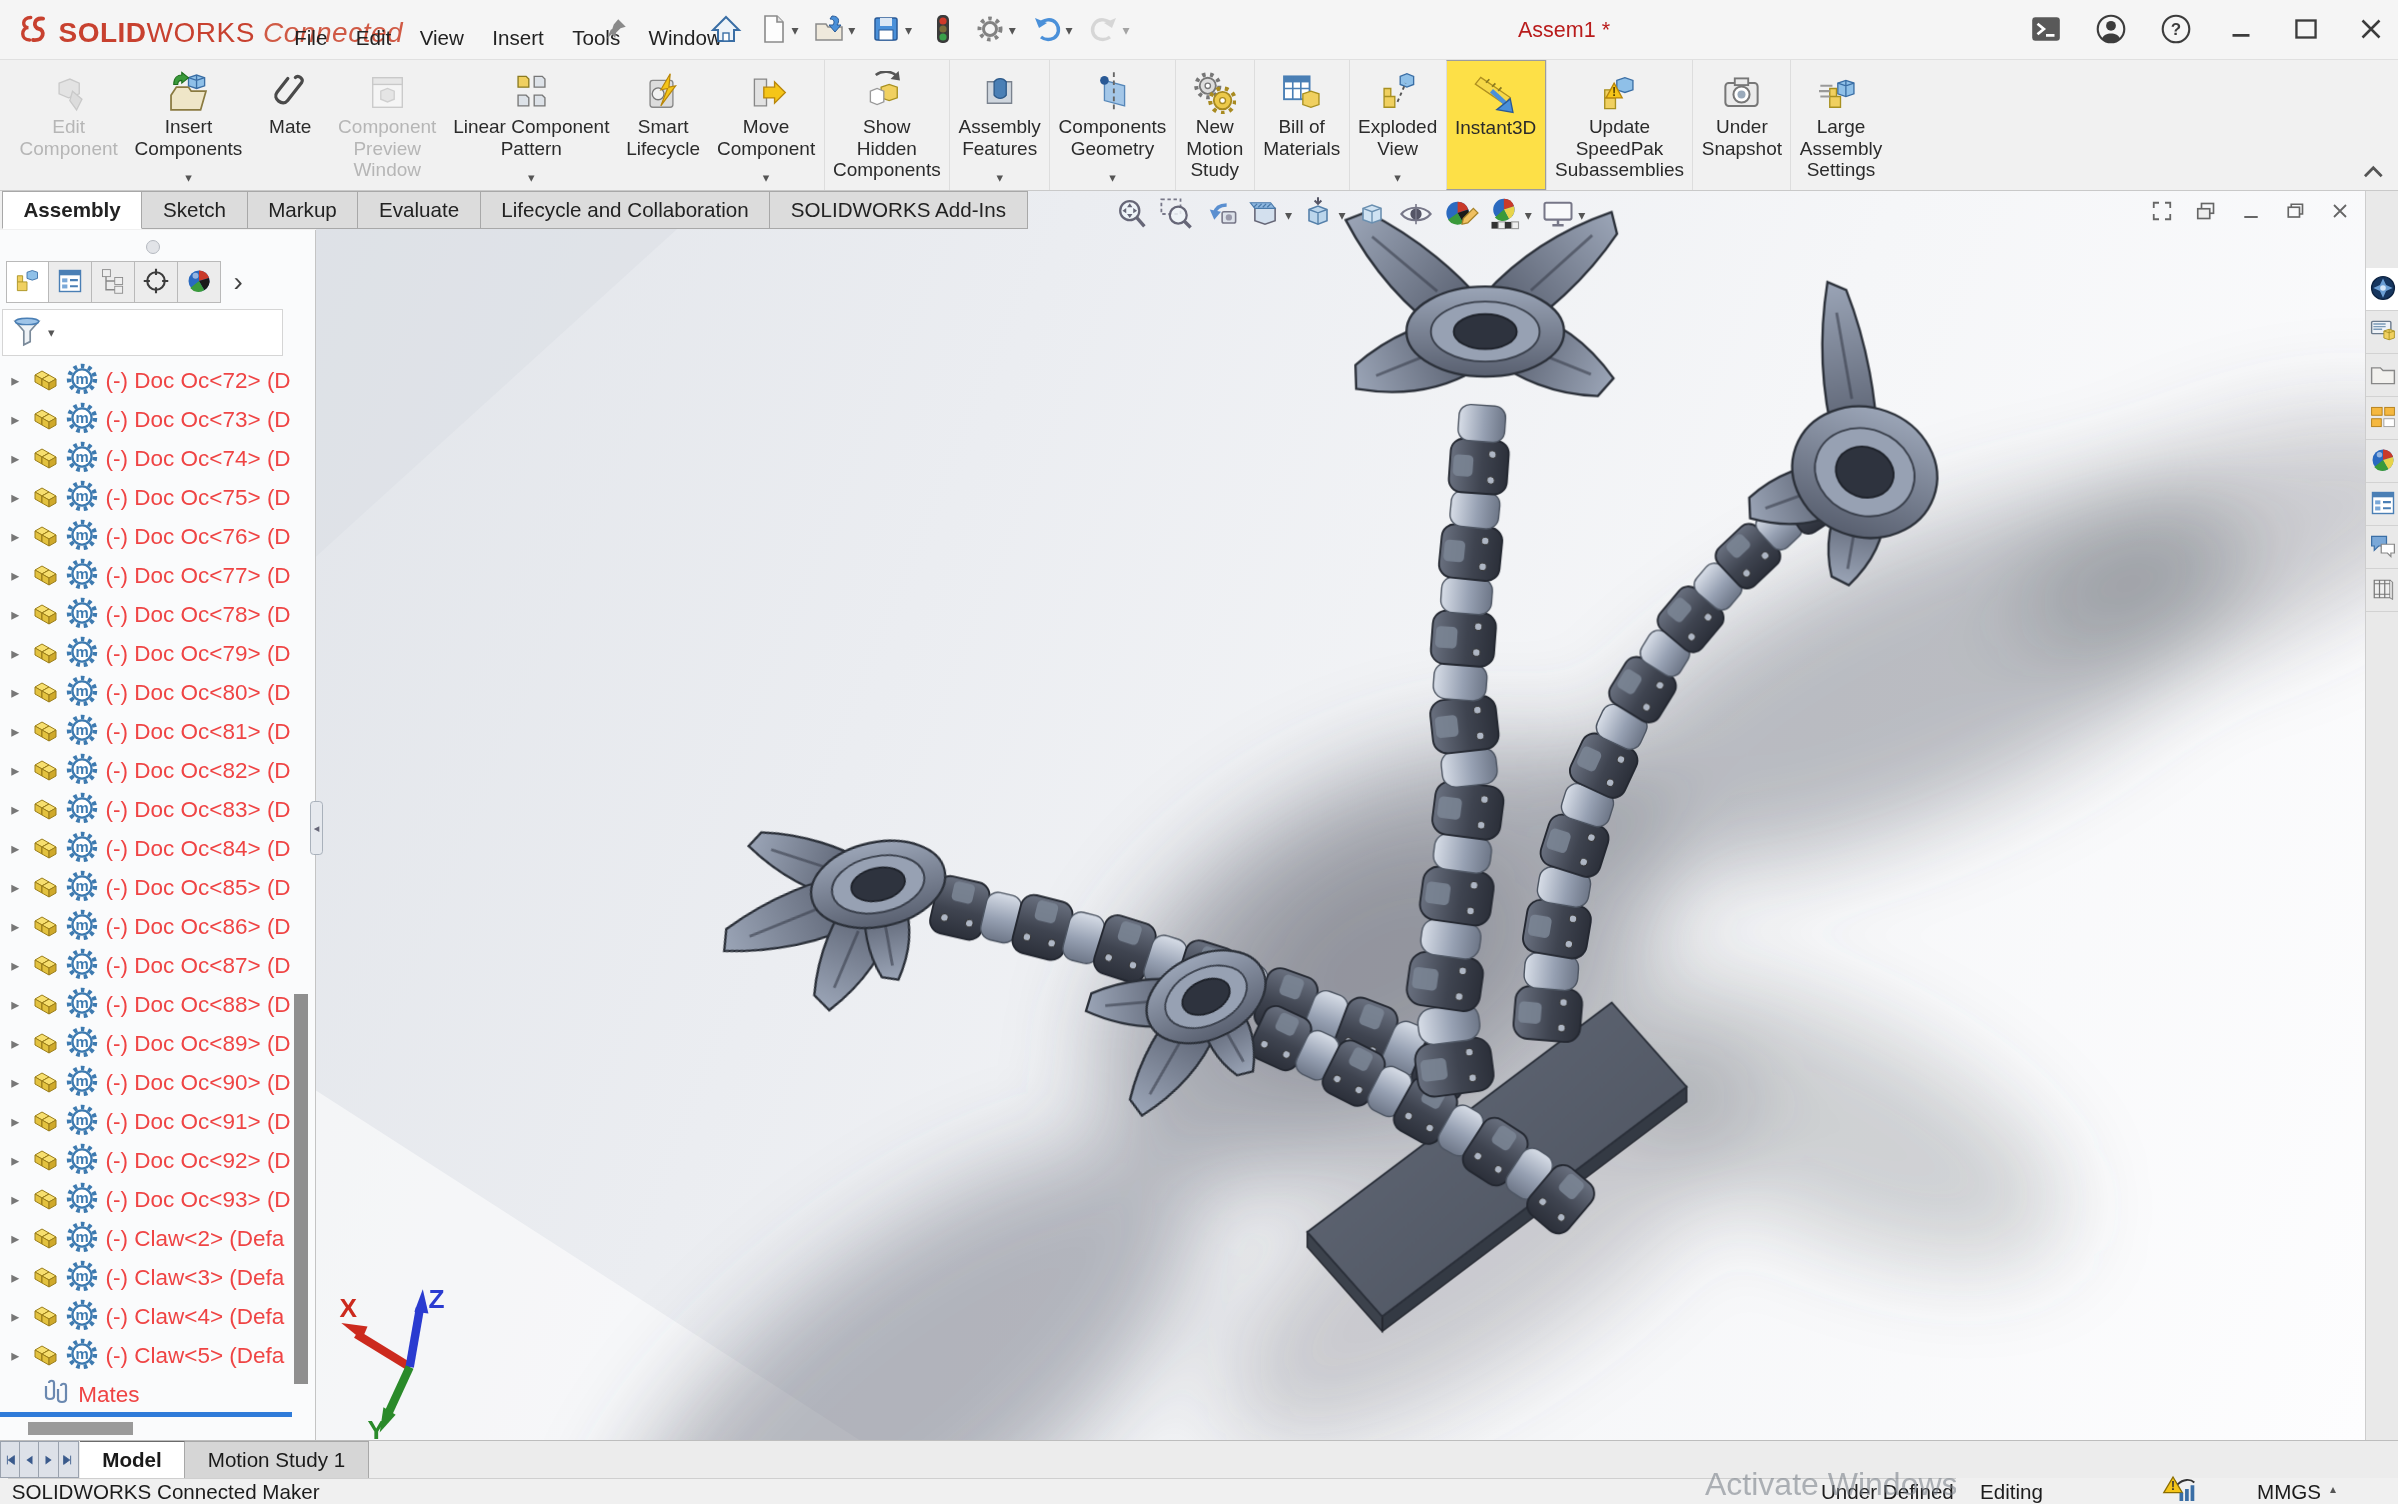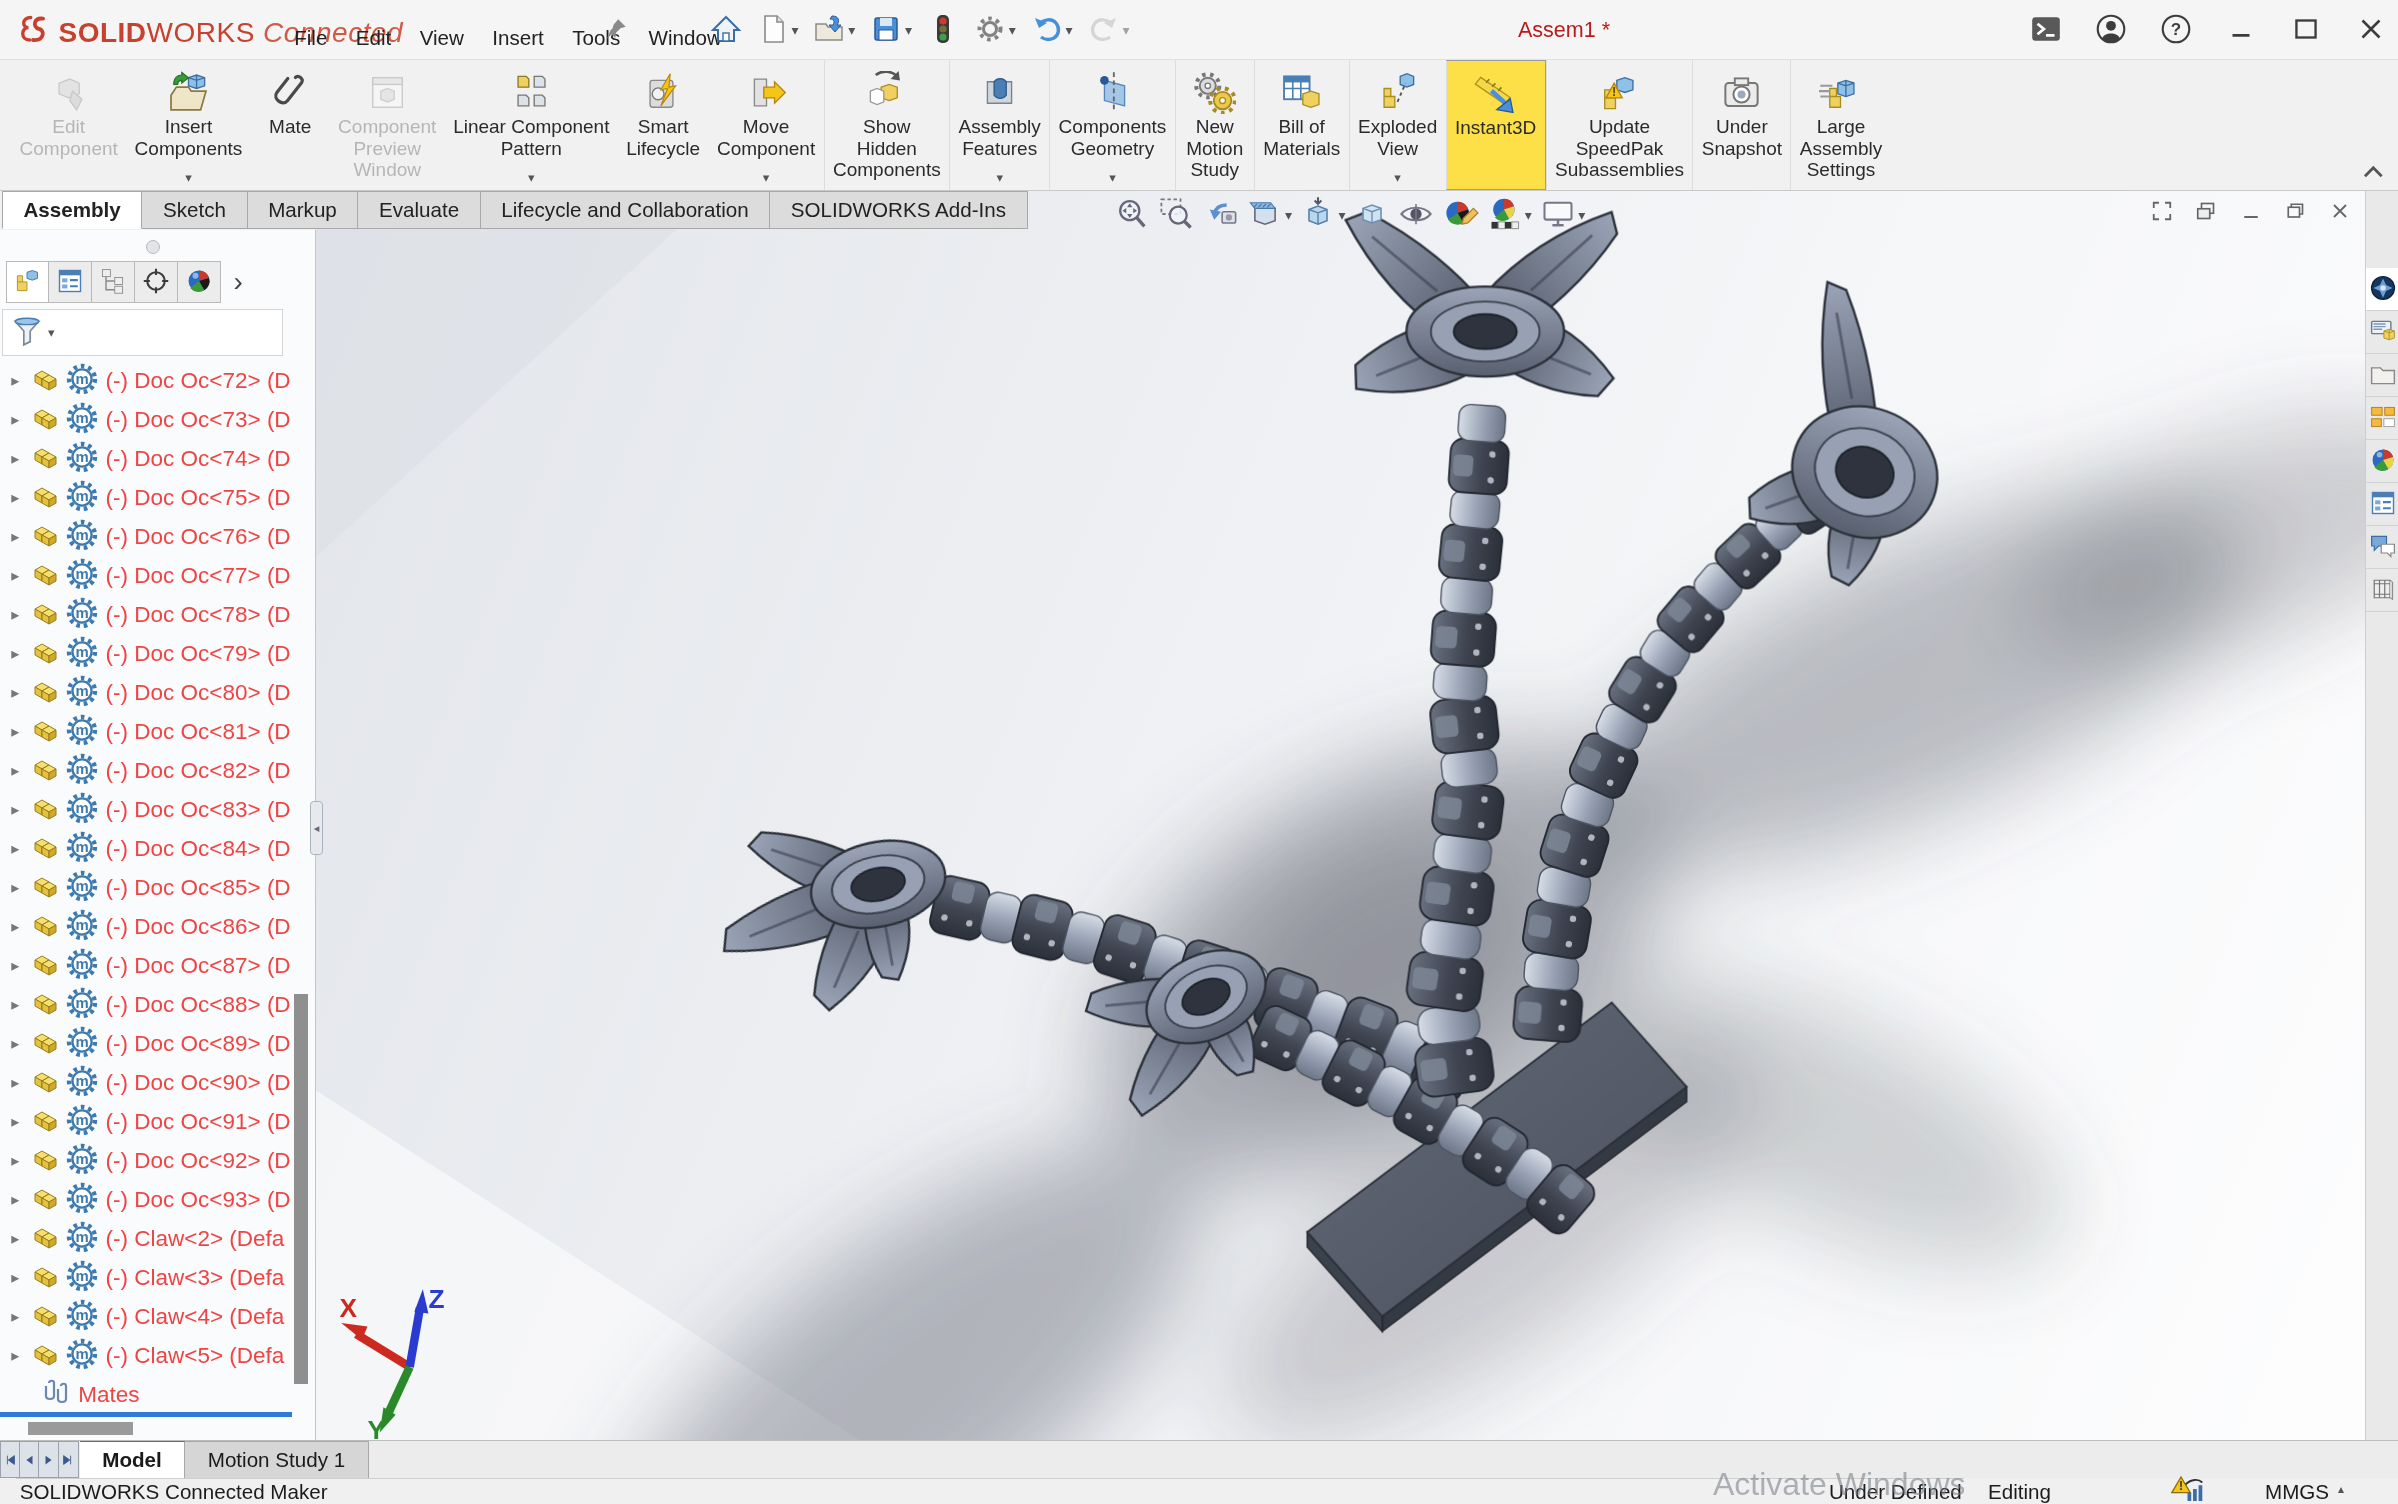--- a/index.html
+++ b/index.html
@@ -90,21 +90,21 @@
     border-top:0.9px solid #bdbdbd; display:flex; align-items:stretch; z-index:6; }
   #navbtns { display:flex; align-items:stretch; }
   .navbtn { width:19.7px; display:flex; align-items:center; justify-content:center;
     background:#dde1e8; border:0.9px solid #9aa2ae; border-left:none; }
   .navbtn:first-child { border-left:0.9px solid #9aa2ae; }
   .btab { padding:0 22.5px; display:flex; align-items:center; font-size:20.6px; color:#1a1a1a;
     background:#d6d6d6; border-right:0.9px solid #a8a8a8; border-top:0.9px solid #a8a8a8; }
   .btab.active { background:#ffffff; font-weight:bold; border-top:1.9px solid #6b6b6b; margin-left:1px; }
 
   
-  #statusbar { position:absolute; left:16px; top:1478px; width:1948px; height:26px; background:#f0f0f0;
+  #statusbar { position:absolute; left:8px; top:1478px; width:1948px; height:26px; background:#f0f0f0;
     border-top:0.9px solid #cfcfcf; font-size:20.6px; color:#1c1c1c; z-index:7; }
   #status-left { position:absolute; left:3.7px; top:0.9px; }
   #status-underdefined { position:absolute; left:1813px; top:0.9px; }
   #status-editing { position:absolute; left:1972px; top:0.9px; }
   #status-perf { position:absolute; left:2153px; top:-5.6px; }
   #status-units { position:absolute; left:2249px; top:0.9px; }
   #status-caret { position:absolute; left:2322px; top:2.8px; font-size:12px; color:#555; }
   #watermark { position:absolute; right:0px; top:-13px; width:251px; overflow:hidden;
     font-size:32px; color:rgba(115,122,132,.55); white-space:nowrap; z-index:8; }
 </style>

